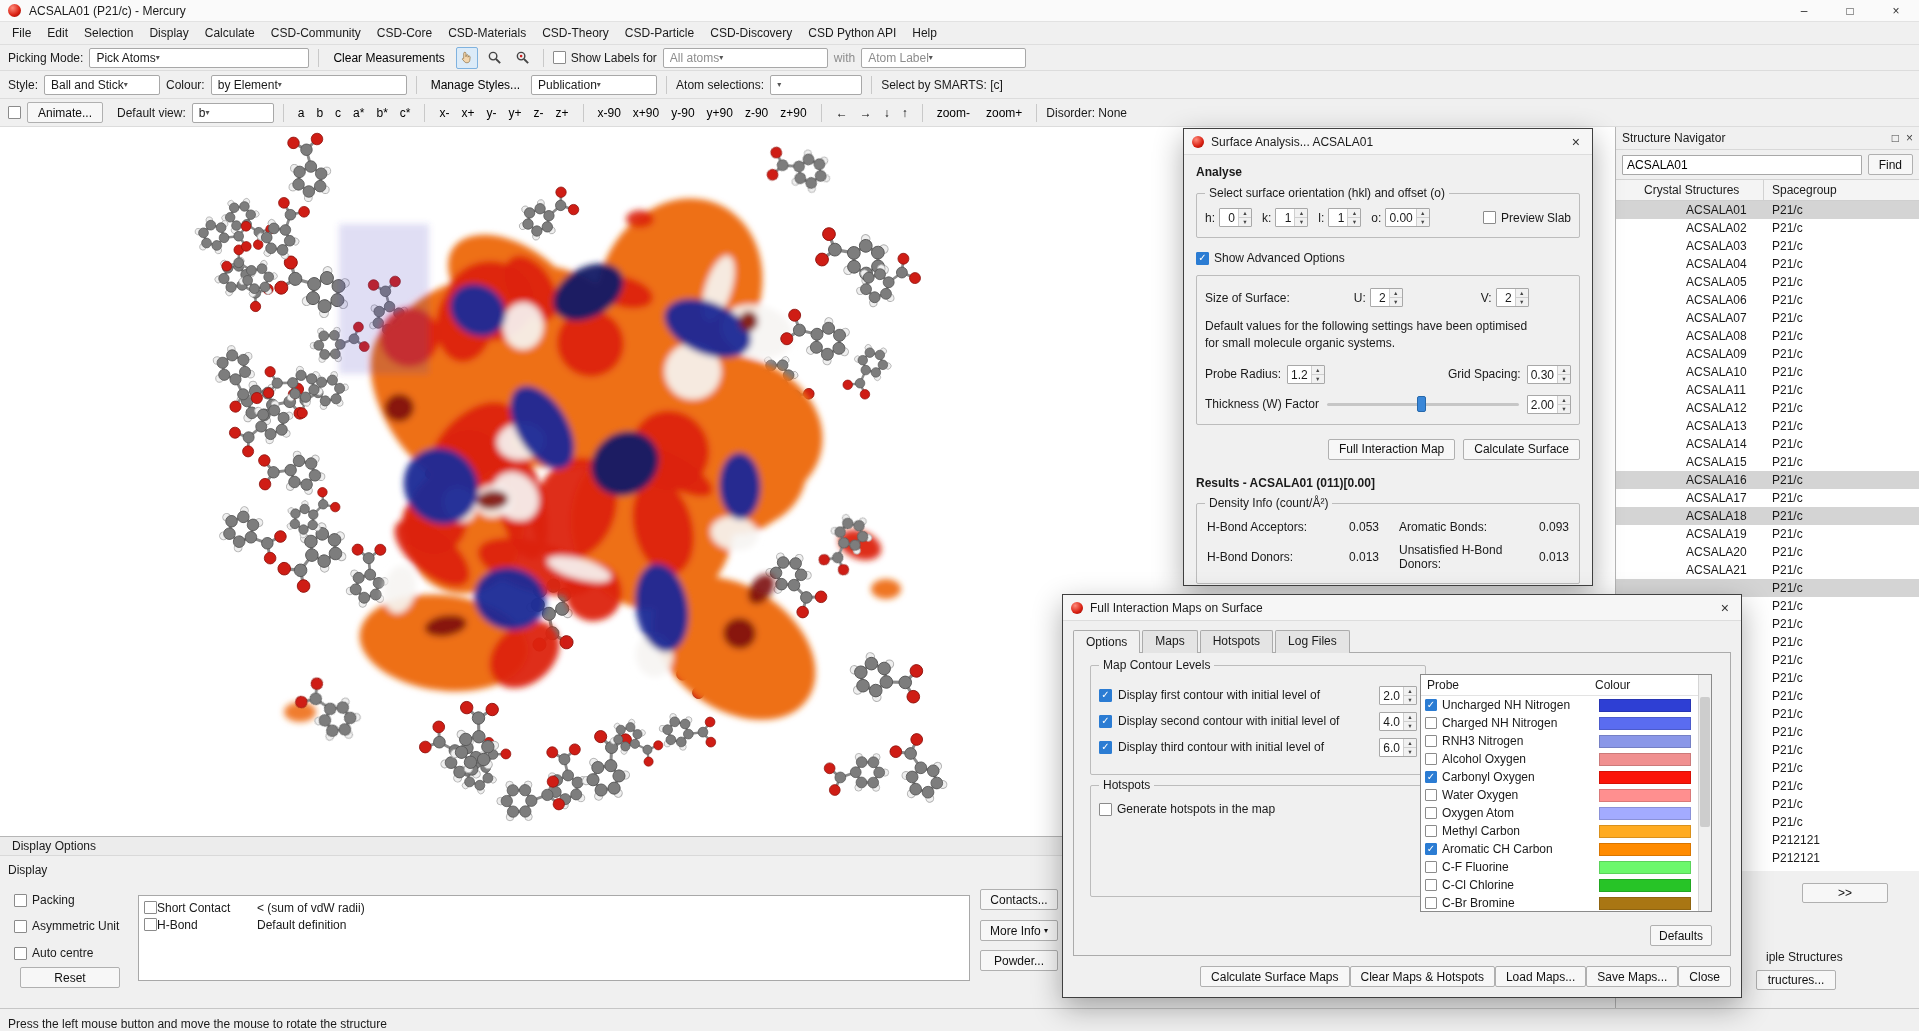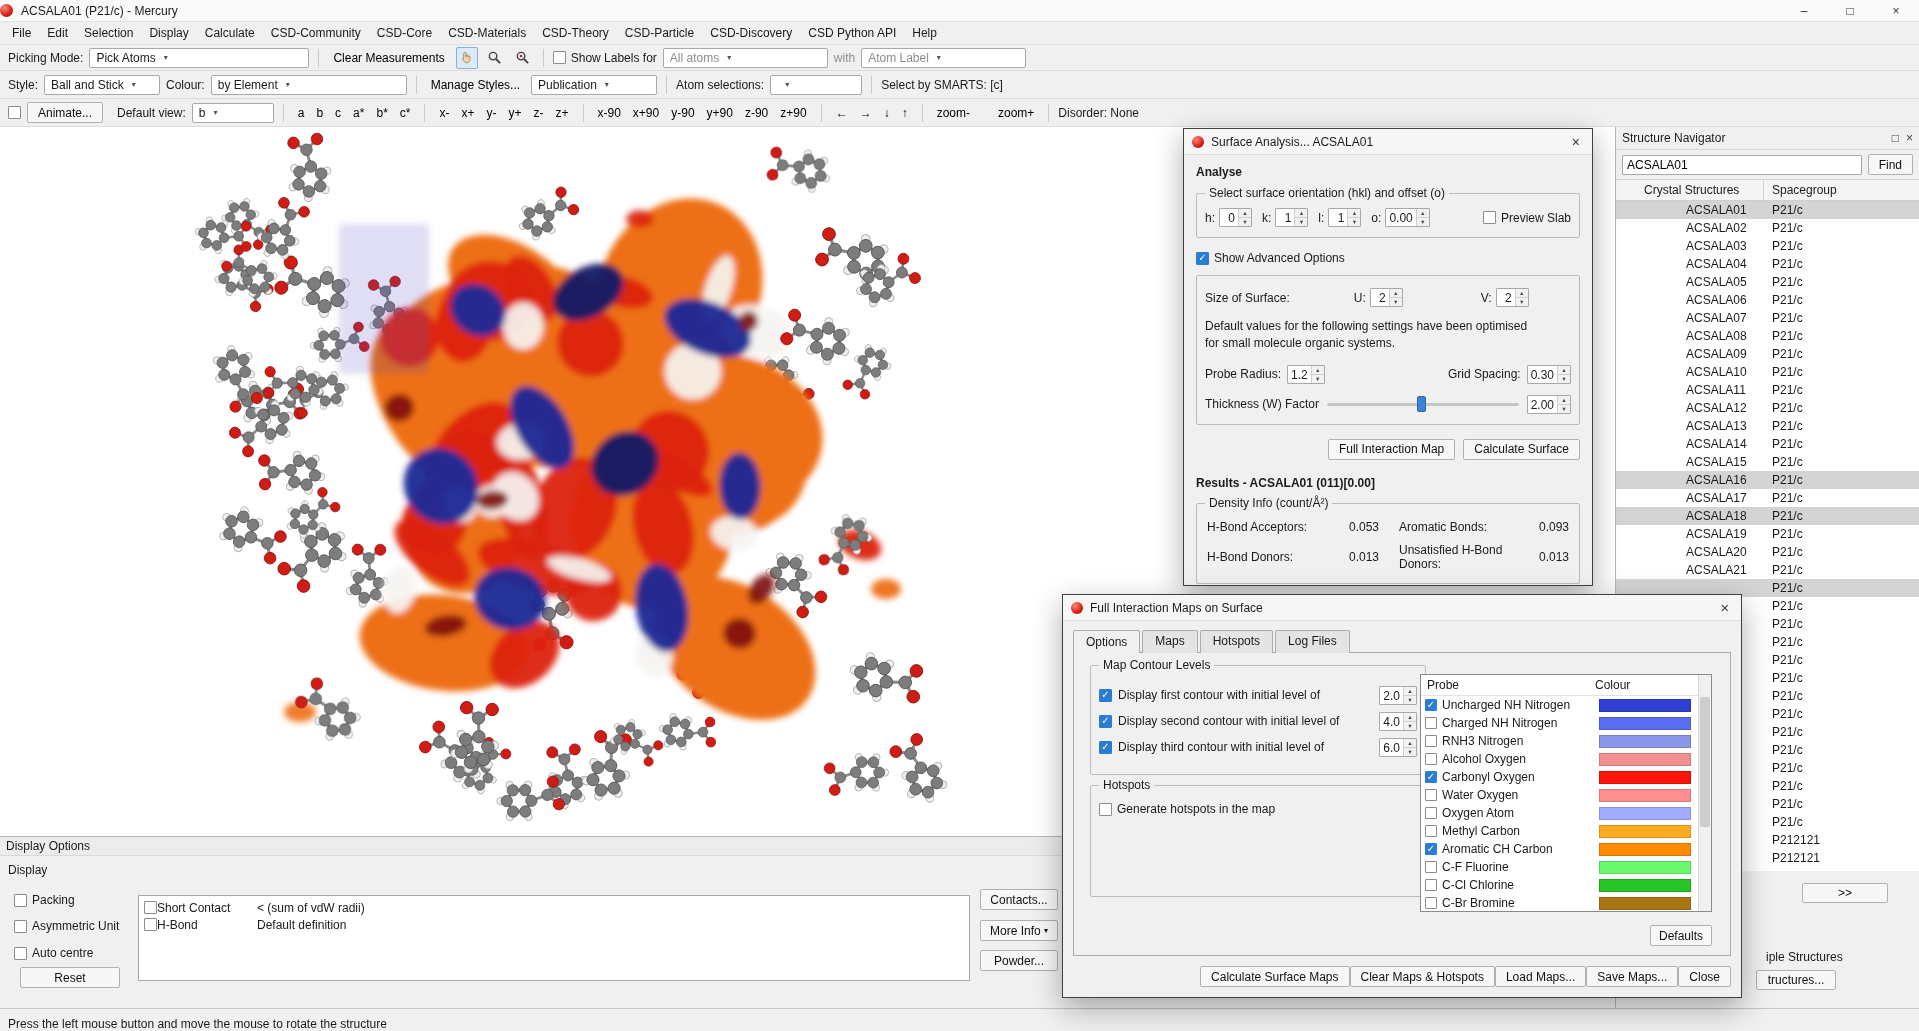--- a/index.html
+++ b/index.html
@@ -1,34 +1,34 @@
 <!DOCTYPE html>
 <html><head>
 <meta charset="utf-8">
 <style>
 *{box-sizing:border-box;margin:0;padding:0}
 html,body{width:1919px;height:1031px;overflow:hidden;font-family:"Liberation Sans","DejaVu Sans",sans-serif;font-size:12px;color:#1a1a1a;background:#f0f0f0}
 .window{position:relative;width:1919px;height:1031px;background:#f0f0f0}
 
-.titlebar{position:absolute;left:0;top:0;width:100%;height:22px;background:#fafafa;border-bottom:1px solid #e2e2e2;display:flex;align-items:center;padding-left:0;z-index:3}
+.titlebar{position:absolute;left:0;top:0;width:100%;height:22px;background:#fafafa;border-bottom:1px solid #e2e2e2;display:flex;align-items:center;padding-left:8px;z-index:3}
 .app-ball{width:13px;height:13px;border-radius:50%;background:radial-gradient(circle at 35% 30%,#ff8a7a,#d81e10 60%,#7e0c05);flex:none}
 .titlebar-text{margin-left:8px;white-space:nowrap}
 .win-btns{margin-left:auto;display:flex;height:100%}
 .win-btn{width:46px;display:flex;align-items:center;justify-content:center;color:#333}
 
 .menubar{position:absolute;left:0;top:22px;width:100%;height:23px;display:flex;align-items:center;padding:0 4px;background:#f0f0f0;border-bottom:1px solid #dedede;z-index:3}
 .menu-item{padding:17px 8px;white-space:nowrap}
 
 .toolbar{position:absolute;left:0;width:100%;display:flex;align-items:center;gap:6px;padding:0 8px;background:#f0f0f0;border-bottom:1px solid #dcdcdc;z-index:3}
 #tb1{top:45px;height:26px}
 #tb2{top:71px;height:28px}
 #tb3{top:99px;height:28px}
 .sep{width:1px;height:18px;background:#c9c9c9;margin:0 3px;flex:none}
 .lbl{white-space:nowrap}
-.dd{display:inline-flex;align-items:center;background:#fff;border:1px solid #a8a8a8;border-radius:2px;height:20px;padding:0 6px;gap:8px;flex:none}
+.dd{display:inline-flex;align-items:center;background:#fff;border:1px solid #a8a8a8;border-radius:2px;height:20px;padding:0 6px;gap:0;flex:none}
 .dd .dd-val{white-space:nowrap;overflow:hidden}
 .dd .chev{font-size:8px;color:#555;flex:none}
 .dd.dim .dd-val{color:#8d8d8d}
 .btn{display:inline-flex;align-items:center;justify-content:center;background:#f7f7f7;border:1px solid #b0b0b0;border-radius:2px;height:21px;padding:0 10px;font:inherit;color:#111;white-space:nowrap}
 .flat-btn{background:transparent;border:none;height:22px;padding:0 5px;font:inherit;white-space:nowrap}
 .icon-btn{width:22px;height:22px;border:1px solid transparent;border-radius:2px;display:inline-flex;align-items:center;justify-content:center;flex:none}
 .icon-btn.active{background:#dcebf8;border-color:#7fb2df}
 .cb{width:13px;height:13px;border:1px solid #8b8b8b;border-radius:1px;background:#fff;display:inline-flex;align-items:center;justify-content:center;font-size:10px;line-height:1;color:#fff;flex:none}
 .cb.checked{background:#2b7cd3;border-color:#2b7cd3}
 .cb-row{display:inline-flex;align-items:center;gap:5px;white-space:nowrap}
@@ -52,21 +52,21 @@
 #nav-rows{background:#fff;height:670px;overflow:hidden}
 .nav-row{display:flex;height:18px;line-height:18px}
 .nav-row.sel{background:#d4d4d4}
 .nav-name{width:148px;padding-left:70px;flex:none;white-space:nowrap}
 .nav-sg{padding-left:8px;white-space:nowrap}
 .nav-more{position:absolute;left:186px;top:756px;width:86px;height:20px}
 .nav-partial-label{position:absolute;left:150px;top:823px;white-space:nowrap}
 .nav-partial-btn{position:absolute;left:140px;top:843px;width:80px;height:20px}
 
 #display-options{position:absolute;left:0;top:836px;width:1615px;height:172px;background:#f0f0f0;border-top:1px solid #b6b6b6;z-index:2}
-.do-titlebar{height:19px;background:#ececec;border-bottom:1px solid #d9d9d9;display:flex;align-items:center;padding:0 6px}
+.do-titlebar{height:19px;background:#ececec;border-bottom:1px solid #d9d9d9;display:flex;align-items:center;padding:0 12px}
 .do-display-label{position:absolute;left:8px;top:26px}
 .do-cb{position:absolute;left:14px}
 #do-reset{position:absolute;left:20px;top:130px;width:100px}
 .do-table{position:absolute;left:138px;top:58px;width:832px;height:86px;background:#fff;border:1px solid #a8a8a8;padding:3px 5px}
 .do-row{display:flex;align-items:center;height:17px}
 .do-name{width:100px;white-space:nowrap}
 .do-btn{position:absolute;left:980px;width:78px}
 
 #statusbar{position:absolute;left:0;top:1008px;width:100%;height:23px;background:#f0f0f0;border-top:1px solid #c6c6c6;display:flex;align-items:flex-end;padding:0 8px;z-index:2}
 
@@ -241,21 +241,21 @@
         <button class="flat-btn">z+90</button>
       </span>
     <span class="sep"></span>
     <span id="arrow-btns" style="display:flex;gap:2px">
         <button class="flat-btn">←</button>
         <button class="flat-btn">→</button>
         <button class="flat-btn">↓</button>
         <button class="flat-btn">↑</button>
       </span>
     <span class="sep"></span>
-    <span id="zoom-btns" style="display:flex;gap:18px">
+    <span id="zoom-btns" style="display:flex;gap:6px">
         <button class="flat-btn">zoom-</button>
         <button class="flat-btn">zoom+</button>
       </span>
     <span class="sep"></span>
     <span class="lbl">Disorder: None</span>
   </div>
 
   <div id="viewport">
     <svg id="structure-svg" width="1615" height="709" viewBox="0 0 1615 709">
         <defs>

